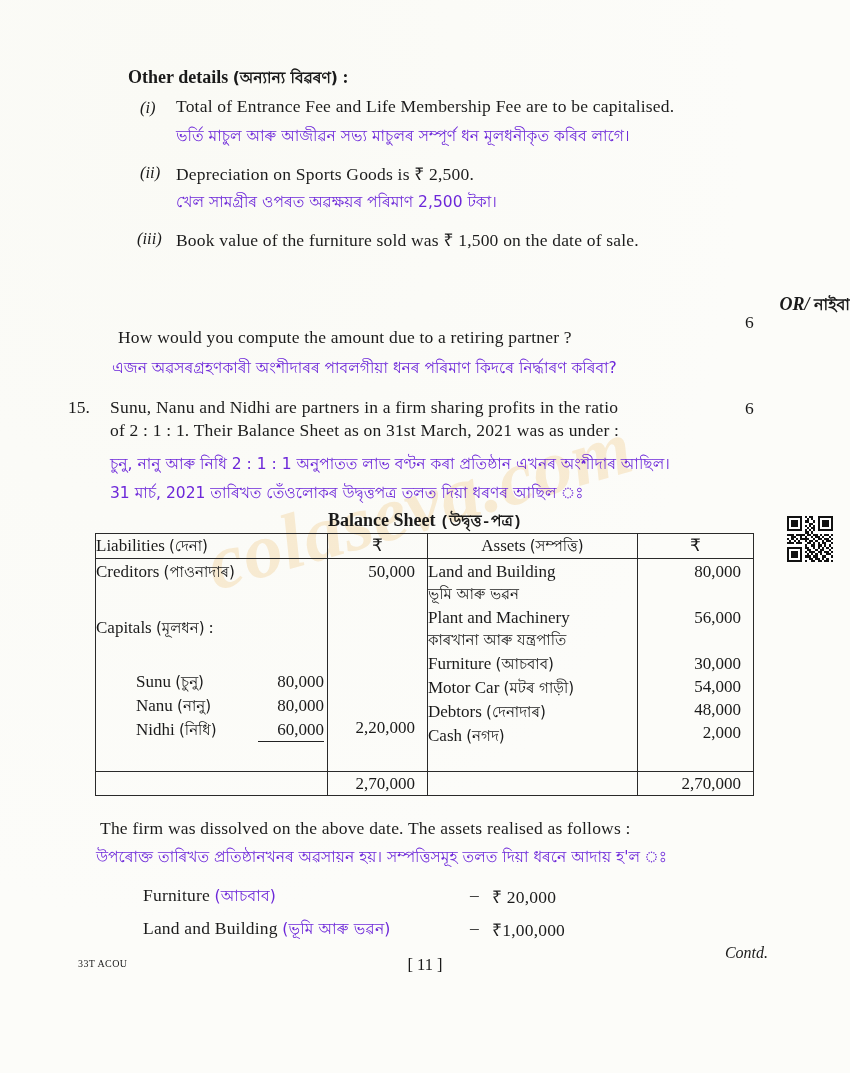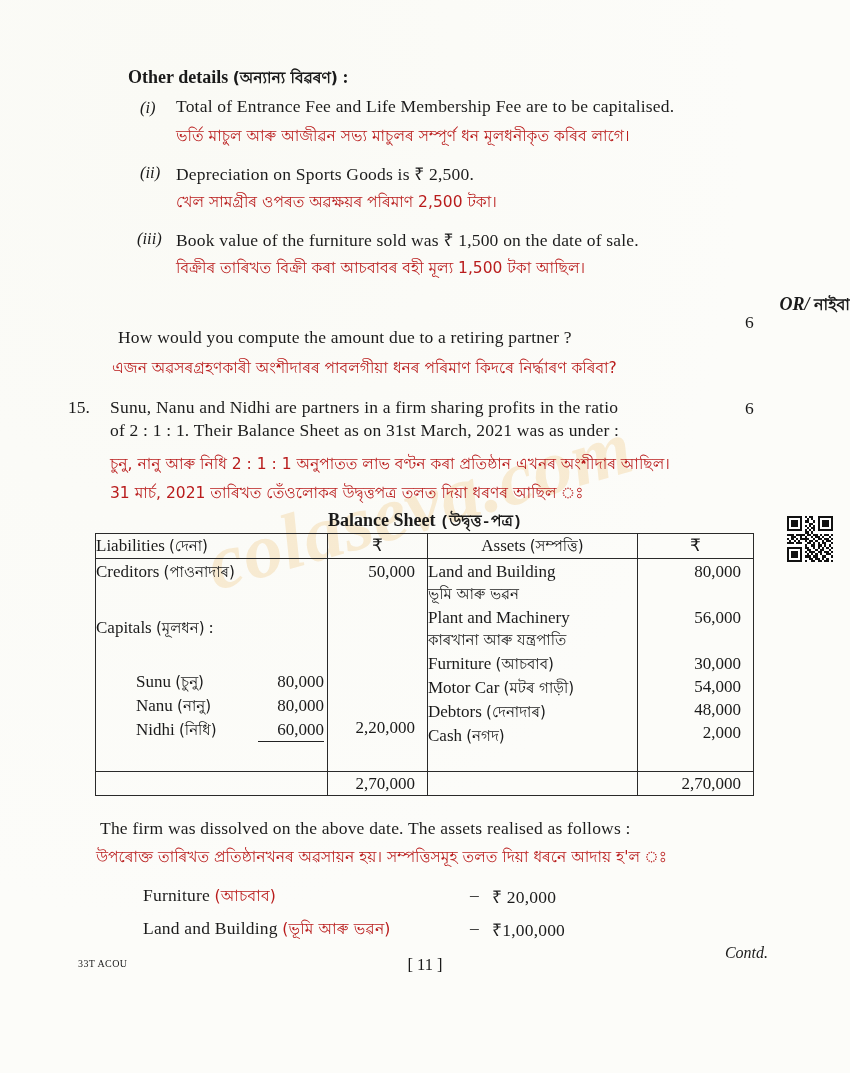--- a/index.html
+++ b/index.html
@@ -35,21 +35,21 @@
   
   .eng {
     font-family: "Liberation Serif", serif;
     font-size: 17.5px;
     letter-spacing: 0.2px;
     color: #1c1c1c;
   }
   .asm {
     font-family: "DejaVu Sans", sans-serif;
     font-size: 15.5px;
-    color: #b91c1c;
+    color: #6d28d9;
   }
 
   
   .row { position: absolute; white-space: nowrap; }
 
   #other-details-heading {
     left: 128px; top: 66px;
     font-weight: bold;
     font-size: 18px;
   }
@@ -247,21 +247,20 @@
     <div class="item-marker" style="left:140px; top:98px;">(i)</div>
     <div class="row eng" style="left:176px; top:96px;">Total of Entrance Fee and Life Membership Fee are to be capitalised.</div>
     <div class="row asm" style="left:176px; top:124px;">ভৰ্তি মাচুল আৰু আজীৱন সভ্য মাচুলৰ সম্পূৰ্ণ ধন মূলধনীকৃত কৰিব লাগে।</div>
 
     <div class="item-marker" style="left:140px; top:163px;text-align:right;">(ii)</div>
     <div class="row eng" style="left:176px; top:161px;">Depreciation on Sports Goods is ₹ 2,500.</div>
     <div class="row asm" style="left:176px; top:190px;">খেল সামগ্ৰীৰ ওপৰত অৱক্ষয়ৰ পৰিমাণ 2,500 টকা।</div>
 
     <div class="item-marker" style="left:137px; top:229px;">(iii)</div>
     <div class="row eng" style="left:176px; top:227px;">Book value of the furniture sold was ₹ 1,500 on the date of sale.</div>
-    <div class="row asm" style="left:176px; top:256px;">বিক্ৰীৰ তাৰিখত বিক্ৰী কৰা আচবাবৰ বহী মূল্য 1,500 টকা আছিল।</div>
 
     <div id="or-divider">
       <span>OR</span><span>/</span>
       <span class="asm-inline">নাইবা</span>
     </div>
 
     <div class="row eng" style="left:118px; top:327px;">How would you compute the amount due to a retiring partner ?</div>
     <div class="marks" style="left:745px; top:312px;">6</div>
     <div class="row asm" style="left:112px; top:356px;">এজন অৱসৰগ্ৰহণকাৰী অংশীদাৰৰ পাবলগীয়া ধনৰ পৰিমাণ কিদৰে নিৰ্দ্ধাৰণ কৰিবা?</div>
 

